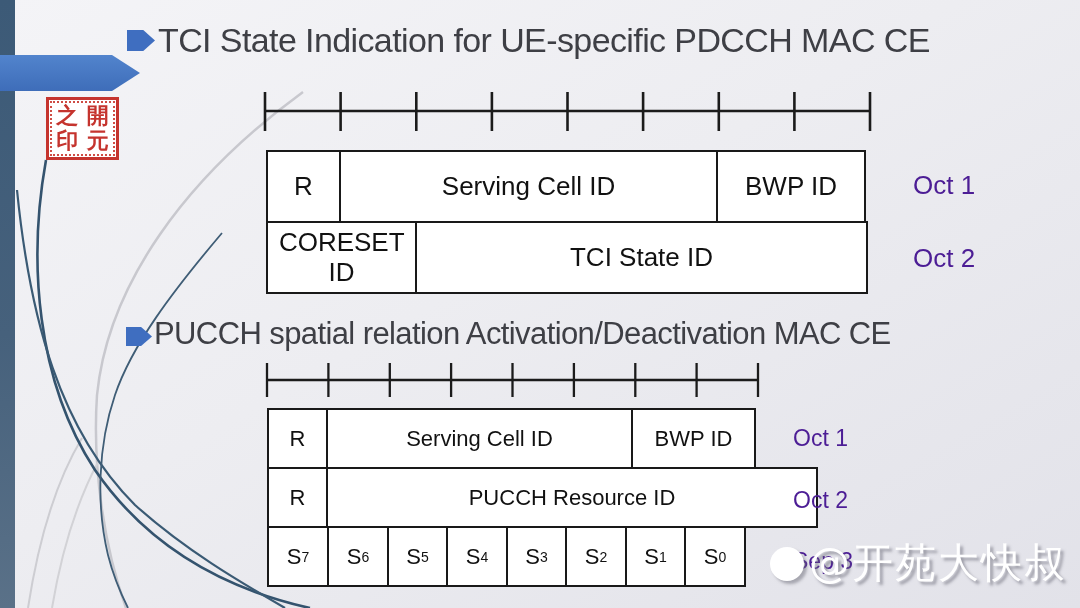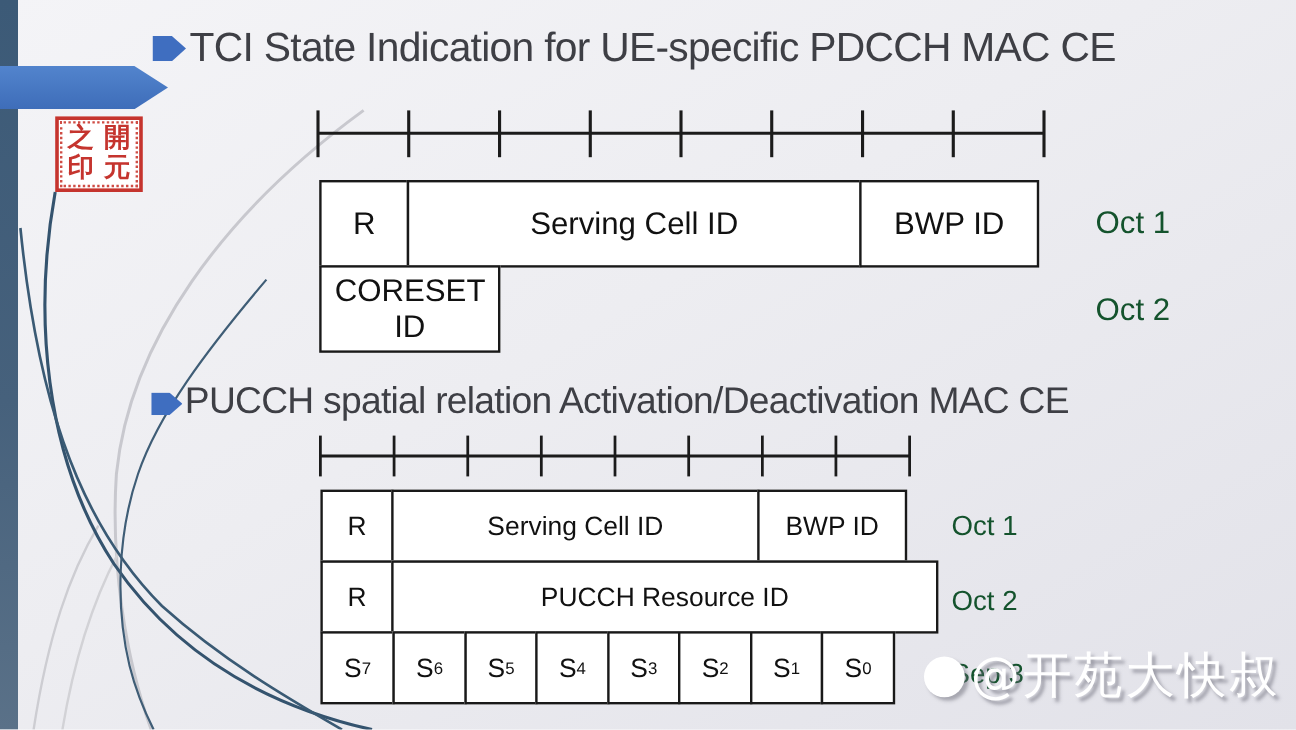--- a/index.html
+++ b/index.html
@@ -72,21 +72,21 @@
     color: #111111; line-height: 1.15;
   }
   .bit-cell + .bit-cell { margin-left: -2px; }
   .t1 .bit-row { height: 73px; }
   .t1 .bit-cell { font-size: 26px; }
   .t2 .bit-row { height: 61px; }
   .t2 .bit-cell { font-size: 22px; }
   .t2 sub { font-size: 14px; vertical-align: -5px; line-height: 0; }
 
   
-  .oct { position: absolute; color: #14532d; white-space: nowrap; }
+  .oct { position: absolute; color: #4c1d95; white-space: nowrap; }
   .oct-t1 { left: 913px; font-size: 26px; }
   .oct-t2 { left: 793px; font-size: 23px; }
 
   
   .watermark {
     left: 770px; top: 536px; z-index: 5;
     display: flex; align-items: center; gap: 5px;
     color: #ffffff; font-size: 41px; font-weight: 400; letter-spacing: 2px;
     text-shadow: 3px 3px 3px rgba(105,105,118,0.60);
     font-family: "DejaVu Sans", sans-serif;
@@ -152,37 +152,38 @@
 </svg>
 
 <div class="bit-table t1" style="left:266px;top:150px;">
   <div class="bit-row">
     <div class="bit-cell" style="width:75px">R</div>
     <div class="bit-cell" style="width:379px">Serving Cell ID</div>
     <div class="bit-cell" style="width:150px">BWP ID</div>
   </div>
   <div class="bit-row">
     <div class="bit-cell" style="width:151px;padding:0 14px">CORESET ID</div>
+    <div class="bit-cell" style="width:453px">TCI State ID</div>
   </div>
 </div>
 <div class="oct oct-t1" style="top:170px">Oct 1</div>
 <div class="oct oct-t1" style="top:243px">Oct 2</div>
 
 <div class="abs bullet bullet2"></div>
 <div class="abs title title2">PUCCH spatial relation Activation/Deactivation MAC CE</div>
 
 <div class="bit-table t2" style="left:267px;top:408px;">
   <div class="bit-row">
     <div class="bit-cell" style="width:61px">R</div>
     <div class="bit-cell" style="width:307px">Serving Cell ID</div>
     <div class="bit-cell" style="width:125px">BWP ID</div>
   </div>
   <div class="bit-row">
     <div class="bit-cell" style="width:61px">R</div>
-    <div class="bit-cell" style="width:456px">PUCCH Resource ID</div>
+    <div class="bit-cell" style="width:492px">PUCCH Resource ID</div>
   </div>
   <div class="bit-row">
     <div class="bit-cell" style="width:62px">
         <span>S</span>
         <sub>7</sub>
       </div>
     <div class="bit-cell" style="width:62px">
         <span>S</span>
         <sub>6</sub>
       </div>

